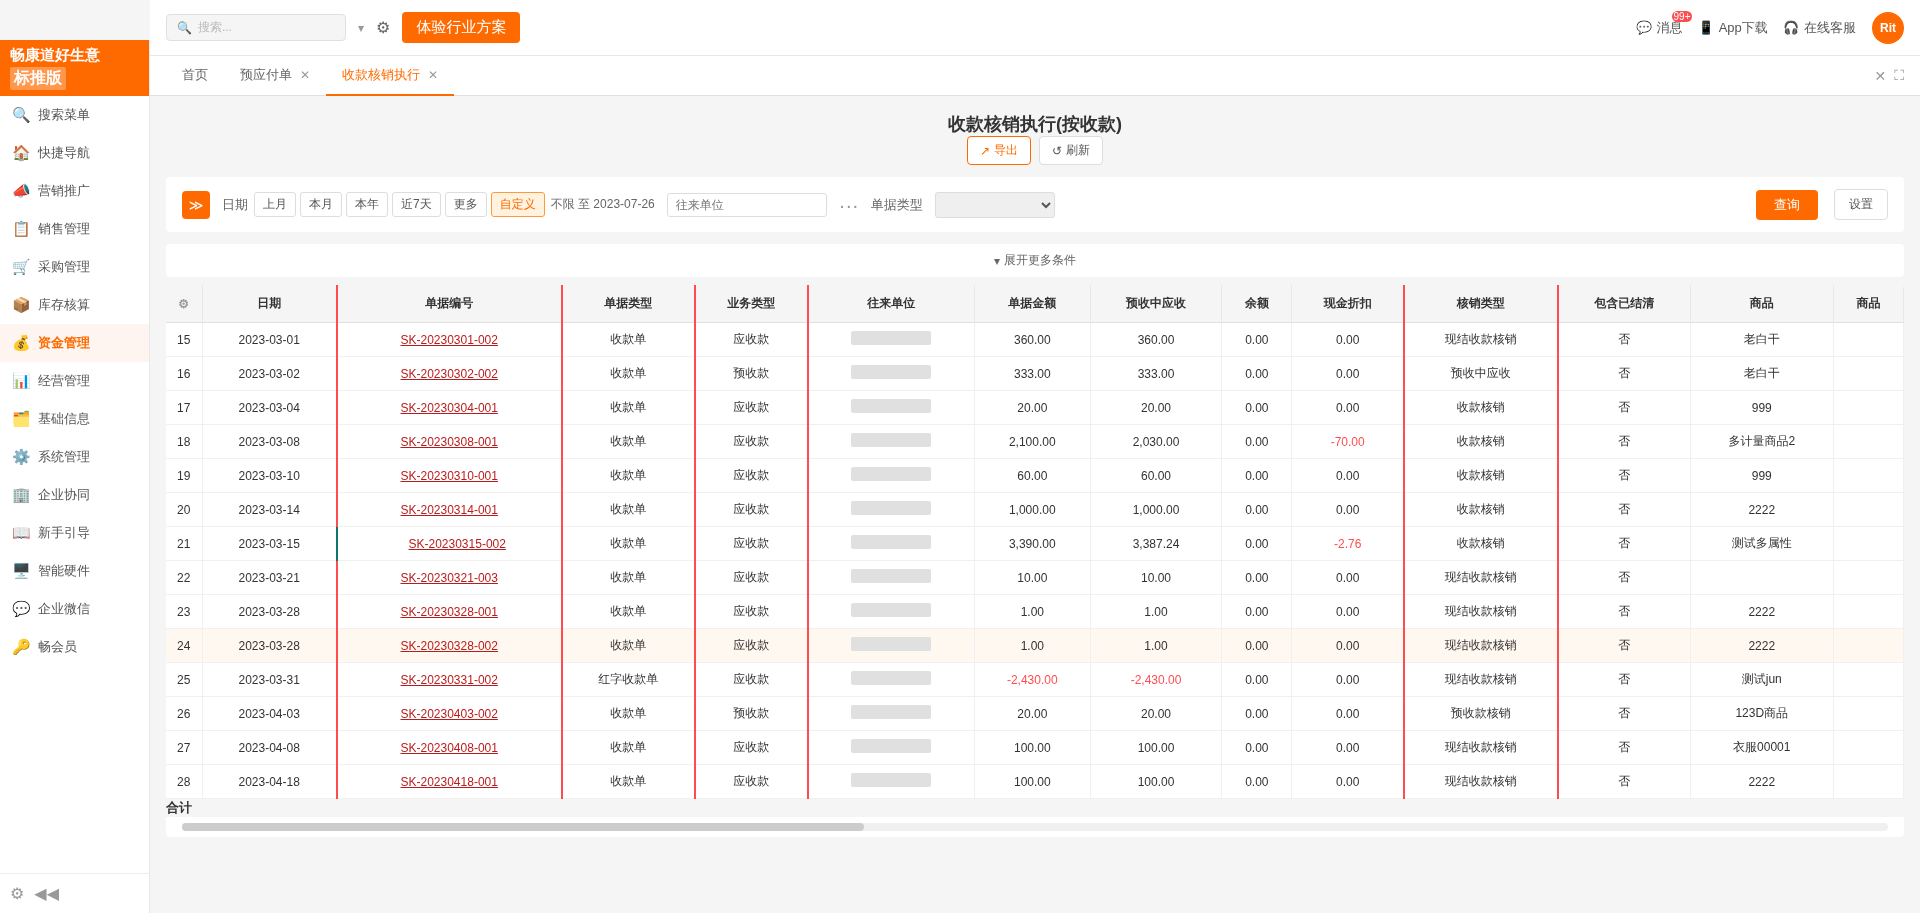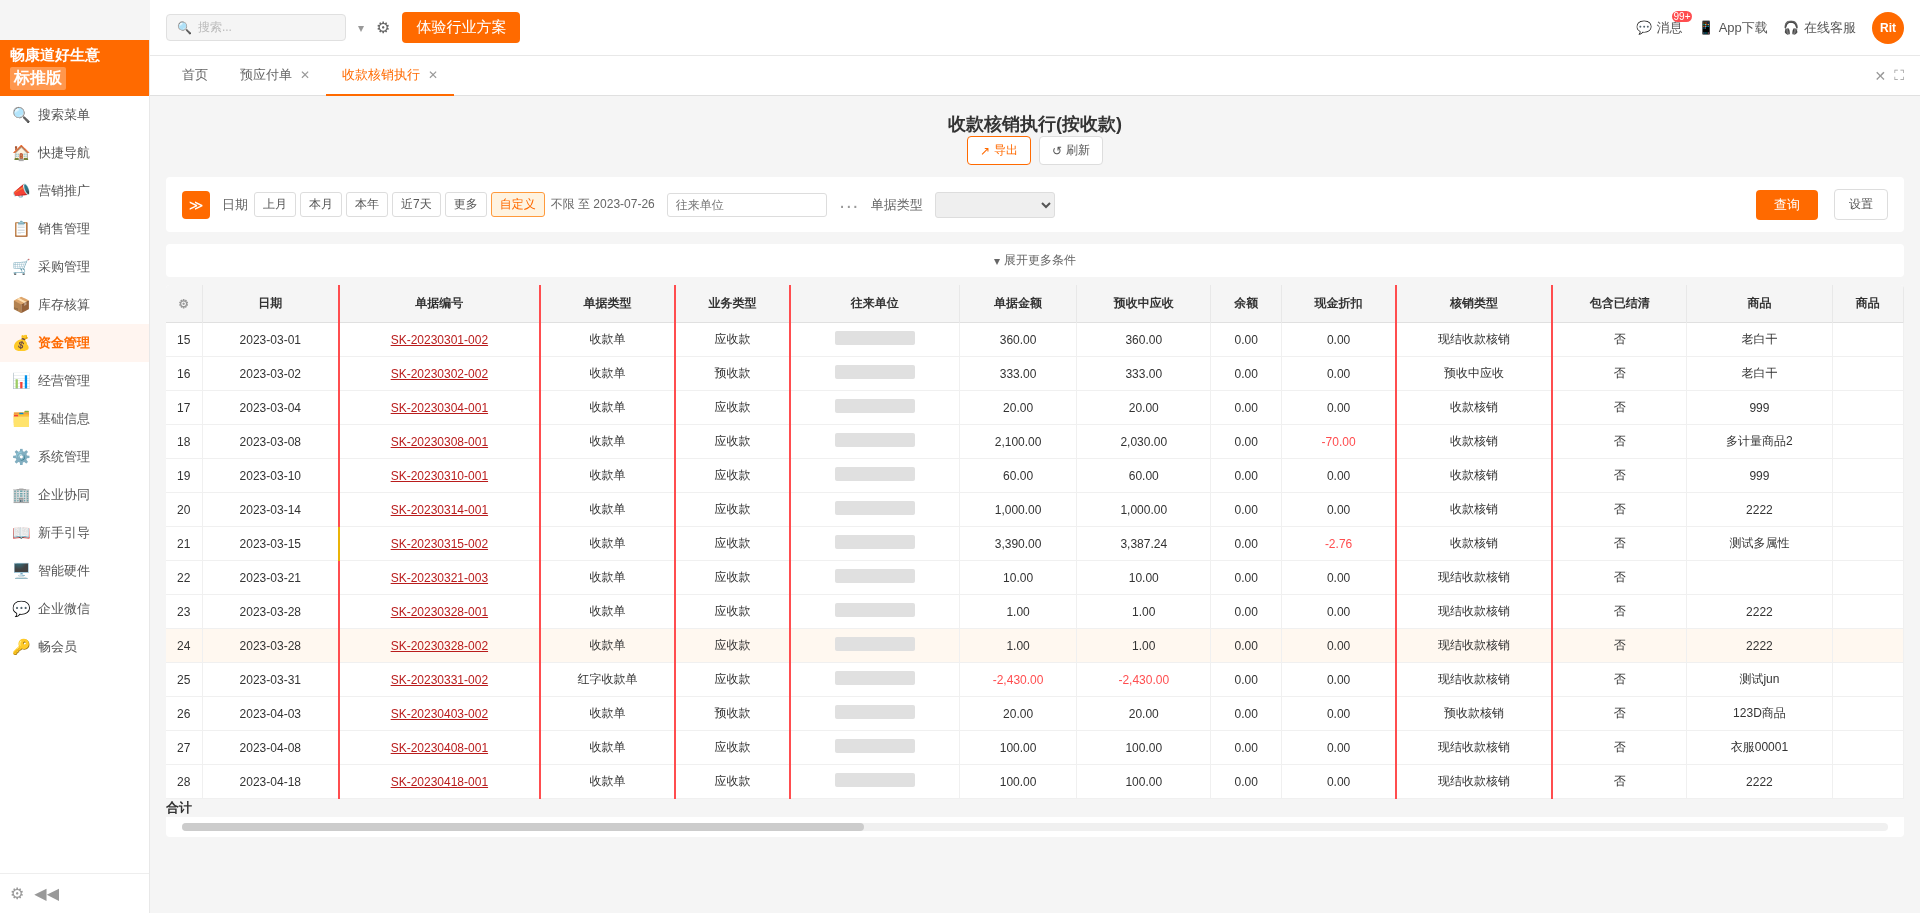--- a/index.html
+++ b/index.html
@@ -642,21 +642,21 @@
     <td>0.00</td>
     <td>0.00</td>
     <td style="border-left:2px solid #ff4d4f;border-right:2px solid #ff4d4f;">收款核销</td>
     <td>否</td>
     <td>2222</td>
     <td></td>
   </tr>
             <tr>
     <td>21</td>
     <td>2023-03-15</td>
-    <td style="border-left:2px solid #eab308;border-right:2px solid #ff4d4f;"><a class="td-link">SK-20230315-002</a></td>
+    <td style="border-left:2px solid #0f766e;border-right:2px solid #ff4d4f;padding-left:24px;"><a class="td-link">SK-20230315-002</a></td>
     <td>收款单</td>
     <td style="border-left:2px solid #ff4d4f;border-right:2px solid #ff4d4f;">应收款</td>
     <td><span class="td-blurred"></span></td>
     <td>3,390.00</td>
     <td>3,387.24</td>
     <td>0.00</td>
     <td style="color:#ff4d4f;">-2.76</td>
     <td style="border-left:2px solid #ff4d4f;border-right:2px solid #ff4d4f;">收款核销</td>
     <td>否</td>
     <td>测试多属性</td>

